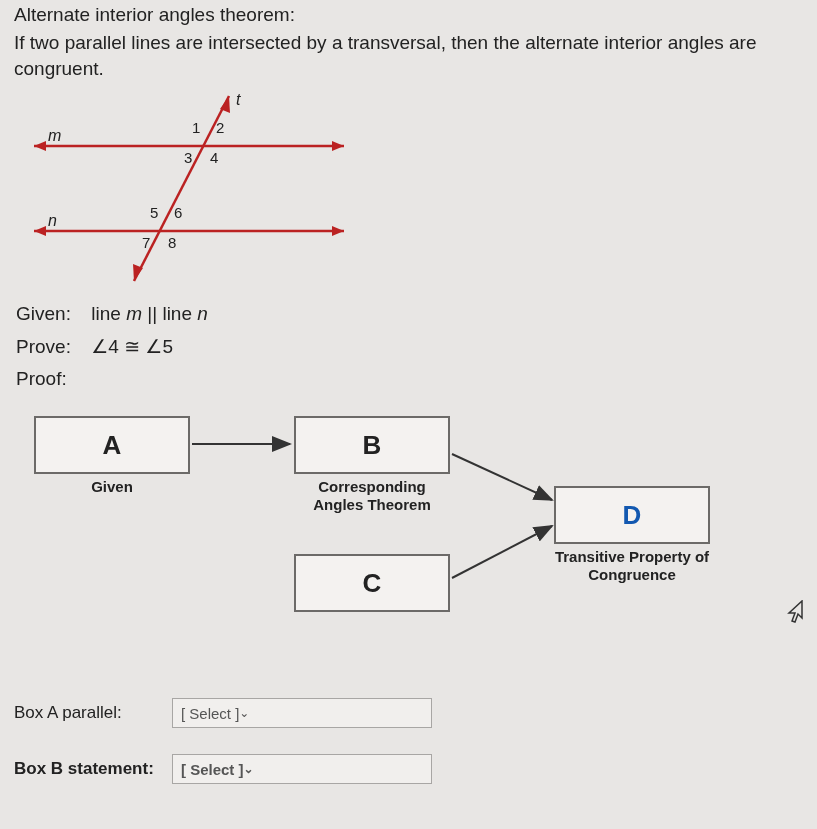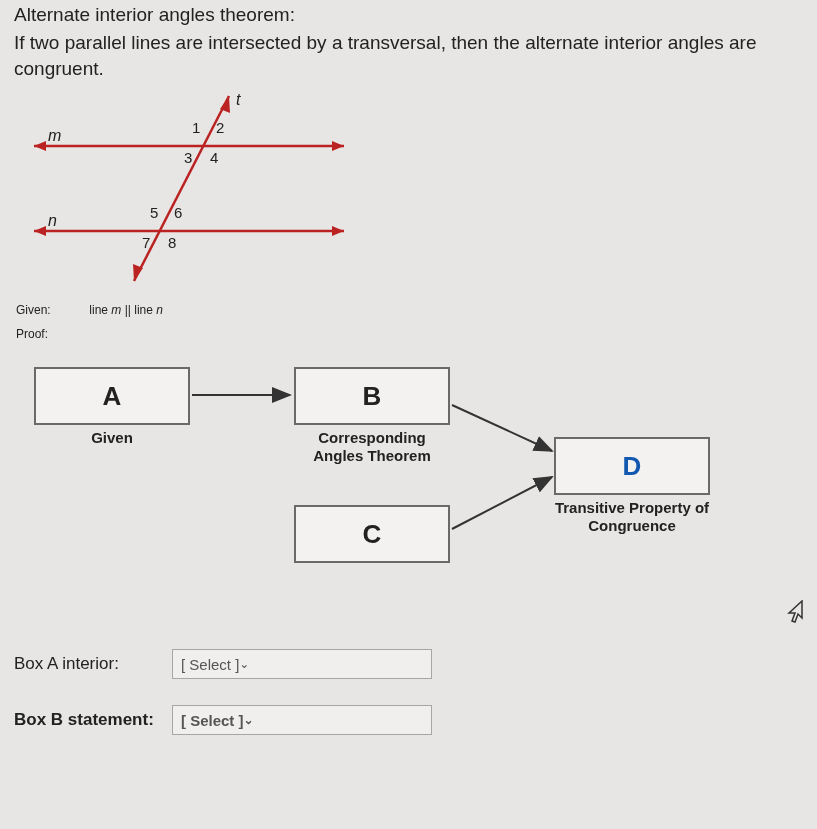--- a/index.html
+++ b/index.html
@@ -25,21 +25,21 @@
     line-height: 1.35;
     margin-bottom: 10px;
   }
   .diagram {
     width: 340px;
     height: 200px;
     position: relative;
     margin: 6px 0 12px 10px;
   }
   .given-line, .prove-line, .proof-line {
-    font-size: 12px;
+    font-size: 19px;
     margin: 10px 0 6px 2px;
   }
   .given-line .lbl, .prove-line .lbl, .proof-line .lbl { display:inline-block; width:70px; }
   .italic { font-style: italic; }
   .flowchart {
     position: relative;
     width: 760px;
     height: 270px;
     margin-top: 18px;
   }
@@ -131,20 +131,24 @@
       <text x="150" y="127" font-size="15" fill="#222">6</text>
       <text x="118" y="157" font-size="15" fill="#222">7</text>
       <text x="144" y="157" font-size="15" fill="#222">8</text>
     </svg>
   </div>
 
   <div class="given-line">
     <span class="lbl">Given:</span>
     <span>line </span><span class="italic">m</span><span> || </span><span>line </span><span class="italic">n</span>
   </div>
+  <div class="prove-line">
+    <span class="lbl">Prove:</span>
+    <span>∠4 ≅ ∠5</span>
+  </div>
   <div class="proof-line">Proof:</div>
 
   <div class="flowchart">
     <svg width="760" height="270" style="position:absolute;left:0;top:0;">
       <defs>
         <marker id="arr" markerWidth="10" markerHeight="8" refX="9" refY="4" orient="auto">
           <polygon points="0,0 10,4 0,8" fill="#333"></polygon>
         </marker>
       </defs>
       <line x1="178" y1="36" x2="276" y2="36" stroke="#333" stroke-width="2" marker-end="url(#arr)"></line>
@@ -166,21 +170,21 @@
       <span>C</span>
     </div>
 
     <div class="box d" style="left:540px; top:78px;">
       <span>D</span>
     </div>
     <div class="caption" style="left:540px; top:140px;">Transitive Property of Congruence</div>
   </div>
 
   <div class="select-row">
-    <div class="label">Box A interior:</div>
+    <div class="label">Box A parallel:</div>
     <div class="select">
       <span>[ Select ]</span>
       <span class="chev">⌄</span>
     </div>
   </div>
 
   <div class="select-row" style="margin-top:26px;font-weight:bold;">
     <div class="label">Box B statement:</div>
     <div class="select">
       <span>[ Select ]</span>

